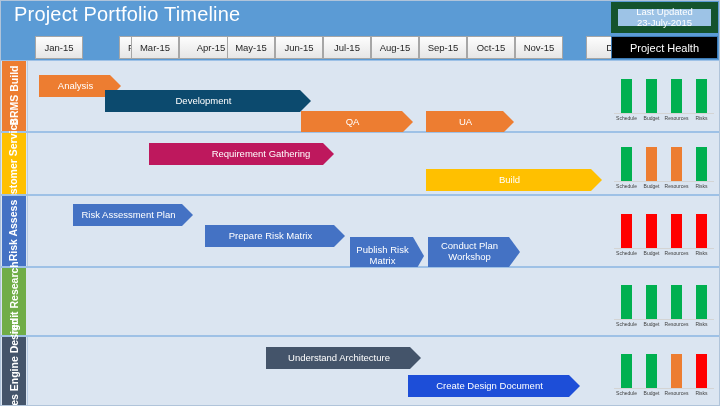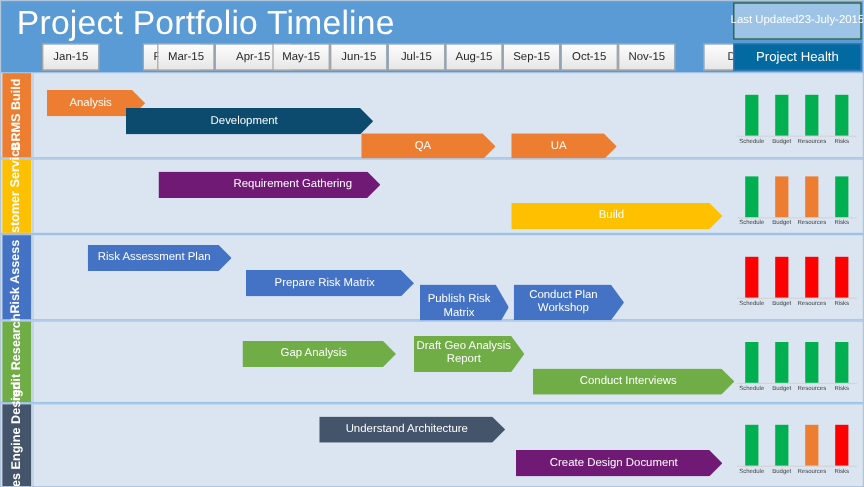--- a/index.html
+++ b/index.html
@@ -16,48 +16,48 @@
     box-sizing:border-box;
   }
 
   
   .titlebar{
     position:absolute;left:0;top:0;width:720px;height:35px;
     background:#5b9bd5;
   }
   .title-text{
     position:absolute;left:14px;top:3px;
-    font-size:28px;color:#ffffff;font-weight:400;
+    font-size:20px;color:#ffffff;font-weight:400;
     letter-spacing:.2px;white-space:nowrap;
   }
   .lastupdated{
     position:absolute;left:611px;top:2px;width:107px;height:31px;
-    background:#9dc3e6;border:1px solid #14532d;
-    box-sizing:border-box;
-    display:flex;align-items:center;justify-content:center;
+    background:#9dc3e6;border:7px solid #14532d;
+    box-sizing:border-box;
+    display:flex;flex-direction:column;align-items:center;justify-content:center;
     line-height:1.15;
   }
   .lastupdated span{font-size:9.5px;color:#ffffff;white-space:nowrap;}
 
   
   .monthrow{
     position:absolute;left:0;top:35px;width:720px;height:25px;
     background:#5b9bd5;
   }
   .month-cell{
     position:absolute;top:1px;height:23px;
     background:linear-gradient(#fdfdfd,#e6e6e6);
     border:1px solid #a6a6a6;
     box-sizing:border-box;
     display:flex;align-items:center;justify-content:center;
     font-size:9.5px;color:#262626;
   }
   .health-header{
     position:absolute;left:611px;top:1px;width:107px;height:23px;
-    background:#0369a1;border:1px solid #3d7ab4;
+    background:#000000;border:1px solid #3d7ab4;
     box-sizing:border-box;
     display:flex;align-items:center;justify-content:center;
     font-size:11px;color:#ffffff;
   }
 
   
   .lane{
     position:absolute;left:0;width:720px;
     background:#dbe5f1;
     border-top:1px solid #9ec1e6;
@@ -174,21 +174,21 @@
             <span>Resources</span>
             <span>Risks</span>
           </div>
         </div>
       </div>
       <div class="lane" style="top: 132px; height: 63px;">
         <div class="lane-label" style="background: rgb(255, 192, 0);">
           <span>Customer Service</span>
         </div>
         <div class="lane-body">
-          <div class="task" style="left: 104px; width: 185px; top: 10px; background: #701a75; padding-left: 48px;">Requirement Gathering</div>
+          <div class="task" style="left: 121px; width: 185px; top: 10px; background: #be185d; padding-left: 48px;">Requirement Gathering</div>
           <div class="task" style="left: 398px; width: 176px; top: 36px; background: rgb(255, 192, 0);">Build</div>
         </div>
         <div class="health">
           <div class="health-plot">
             <div class="health-bar" style="background: rgb(0, 176, 80);"></div>
             <div class="health-bar" style="background: rgb(237, 125, 49);"></div>
             <div class="health-bar" style="background: rgb(237, 125, 49);"></div>
             <div class="health-bar" style="background: rgb(0, 176, 80);"></div>
           </div>
           <div class="health-labels">
@@ -221,25 +221,20 @@
             <span>Budget</span>
             <span>Resources</span>
             <span>Risks</span>
           </div>
         </div>
       </div>
       <div class="lane" style="top: 267px; height: 69px;">
         <div class="lane-label" style="background: rgb(112, 173, 71);">
           <span>Credit Research</span>
         </div>
-        <div class="lane-body">
-          <div class="task" style="left: 174px; width: 128px; top: 16px; background: rgb(112, 173, 71);">Gap Analysis</div>
-          <div class="task two-line" style="left: 317px; width: 92px; top: 12px; background: rgb(112, 173, 71); height: 30px;">Draft Geo Analysis Report</div>
-          <div class="task" style="left: 416px; width: 168px; top: 39px; background: rgb(112, 173, 71);">Conduct Interviews</div>
-        </div>
         <div class="health">
           <div class="health-plot">
             <div class="health-bar" style="background: rgb(0, 176, 80);"></div>
             <div class="health-bar" style="background: rgb(0, 176, 80);"></div>
             <div class="health-bar" style="background: rgb(0, 176, 80);"></div>
             <div class="health-bar" style="background: rgb(0, 176, 80);"></div>
           </div>
           <div class="health-labels">
             <span>Schedule</span>
             <span>Budget</span>
@@ -247,21 +242,21 @@
             <span>Risks</span>
           </div>
         </div>
       </div>
       <div class="lane" style="top: 336px; height: 70px;">
         <div class="lane-label" style="background: rgb(68, 84, 106);">
           <span>Rules Engine Design</span>
         </div>
         <div class="lane-body">
           <div class="task" style="left: 238px; width: 155px; top: 10px; background: rgb(68, 84, 106);">Understand Architecture</div>
-          <div class="task" style="left: 402px; width: 172px; top: 38px; background: #701a75;">Create Design Document</div>
+          <div class="task" style="left: 380px; width: 172px; top: 38px; background: #1d4ed8;">Create Design Document</div>
         </div>
         <div class="health">
           <div class="health-plot">
             <div class="health-bar" style="background: rgb(0, 176, 80);"></div>
             <div class="health-bar" style="background: rgb(0, 176, 80);"></div>
             <div class="health-bar" style="background: rgb(237, 125, 49);"></div>
             <div class="health-bar" style="background: rgb(255, 0, 0);"></div>
           </div>
           <div class="health-labels">
             <span>Schedule</span>

